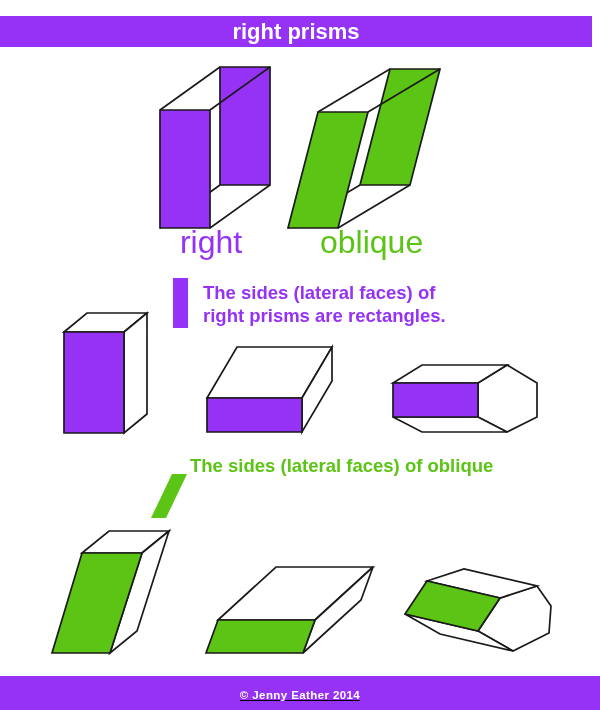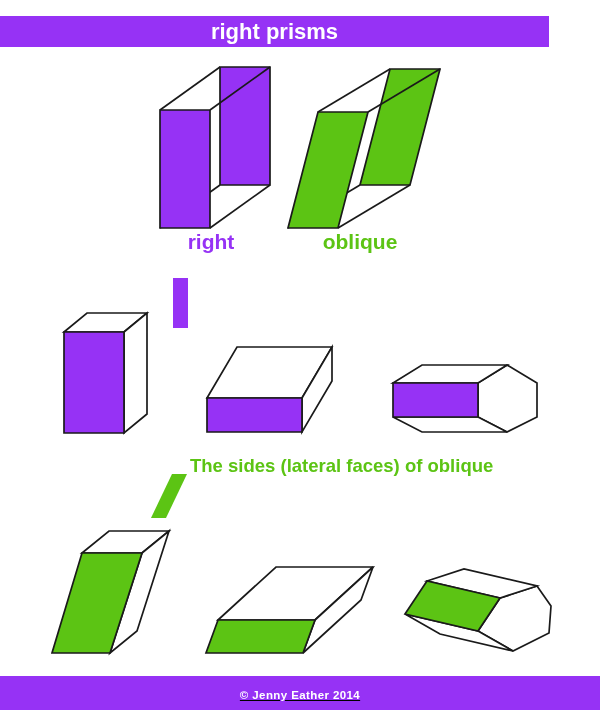--- a/index.html
+++ b/index.html
@@ -11,21 +11,21 @@
     position: relative;
     width: 600px;
     height: 710px;
     background: var(--paper);
     font-family: "Liberation Sans", sans-serif;
     overflow: hidden;
   }
   .header-bar {
     position: absolute;
     left: 0; top: 16px;
-    width: 549px; height: 31px;
+    width: 592px; height: 31px;
     background: var(--purple);
     display: flex;
     align-items: center;
     justify-content: center;
   }
   .header-bar .title {
     color: #ffffff;
     font-size: 22px;
     font-weight: bold;
   }
@@ -53,22 +53,22 @@
   .face-purple { fill: var(--purple); stroke: var(--line); stroke-width: 1.7; }
   .face-green  { fill: var(--green);  stroke: var(--line); stroke-width: 1.7; }
   .face-white  { fill: #ffffff;       stroke: var(--line); stroke-width: 1.7; }
   .edge        { fill: none;          stroke: var(--line); stroke-width: 1.7; }
   .bullet-purple { fill: var(--purple); stroke: none; }
   .bullet-green  { fill: var(--green);  stroke: none; }
   .shape-label {
     position: absolute;
     width: 100px;
     text-align: center;
-    font-size: 21px;
-    font-weight: bold;
+    font-size: 32px;
+    font-weight: normal;
     line-height: 26px;
   }
   .label-purple { color: var(--purple); }
   .label-green  { color: var(--green); }
   .statement {
     position: absolute;
     font-size: 18.5px;
     font-weight: bold;
     line-height: 22.5px;
     white-space: nowrap;
@@ -141,23 +141,25 @@
     <g>
       <polygon class="face-white" points="500,598 537,586 551,606 549,633 513,651 478,631"></polygon>
       <polygon class="face-white" points="427,581 464,569 537,586 500,598"></polygon>
       <polygon class="face-white" points="405,614 440,634 513,651 478,631"></polygon>
       <polygon class="face-green" points="405,614 427,581 500,598 478,631"></polygon>
     </g>
   </svg>
 
   <div class="shape-label label-purple" style="left:161px; top:229px;">right</div>
 
-  <div class="shape-label label-green" style="left:310px; top:229px;">oblique</div>
+  <div class="shape-label label-green" style="left:320px; top:229px;">oblique</div>
 
   <div class="statement label-purple" style="left:203px; top:282px;">
+    <div>The sides (lateral faces) of</div>
+    <div>right prisms are rectangles.</div>
   </div>
 
   <div class="statement label-green" style="left:190px; top:455px;">
     <div>The sides (lateral faces) of oblique</div>
   </div>
 
   <div class="footer-bar">
     <span class="copyright">© Jenny Eather 2014</span>
   </div>
 

